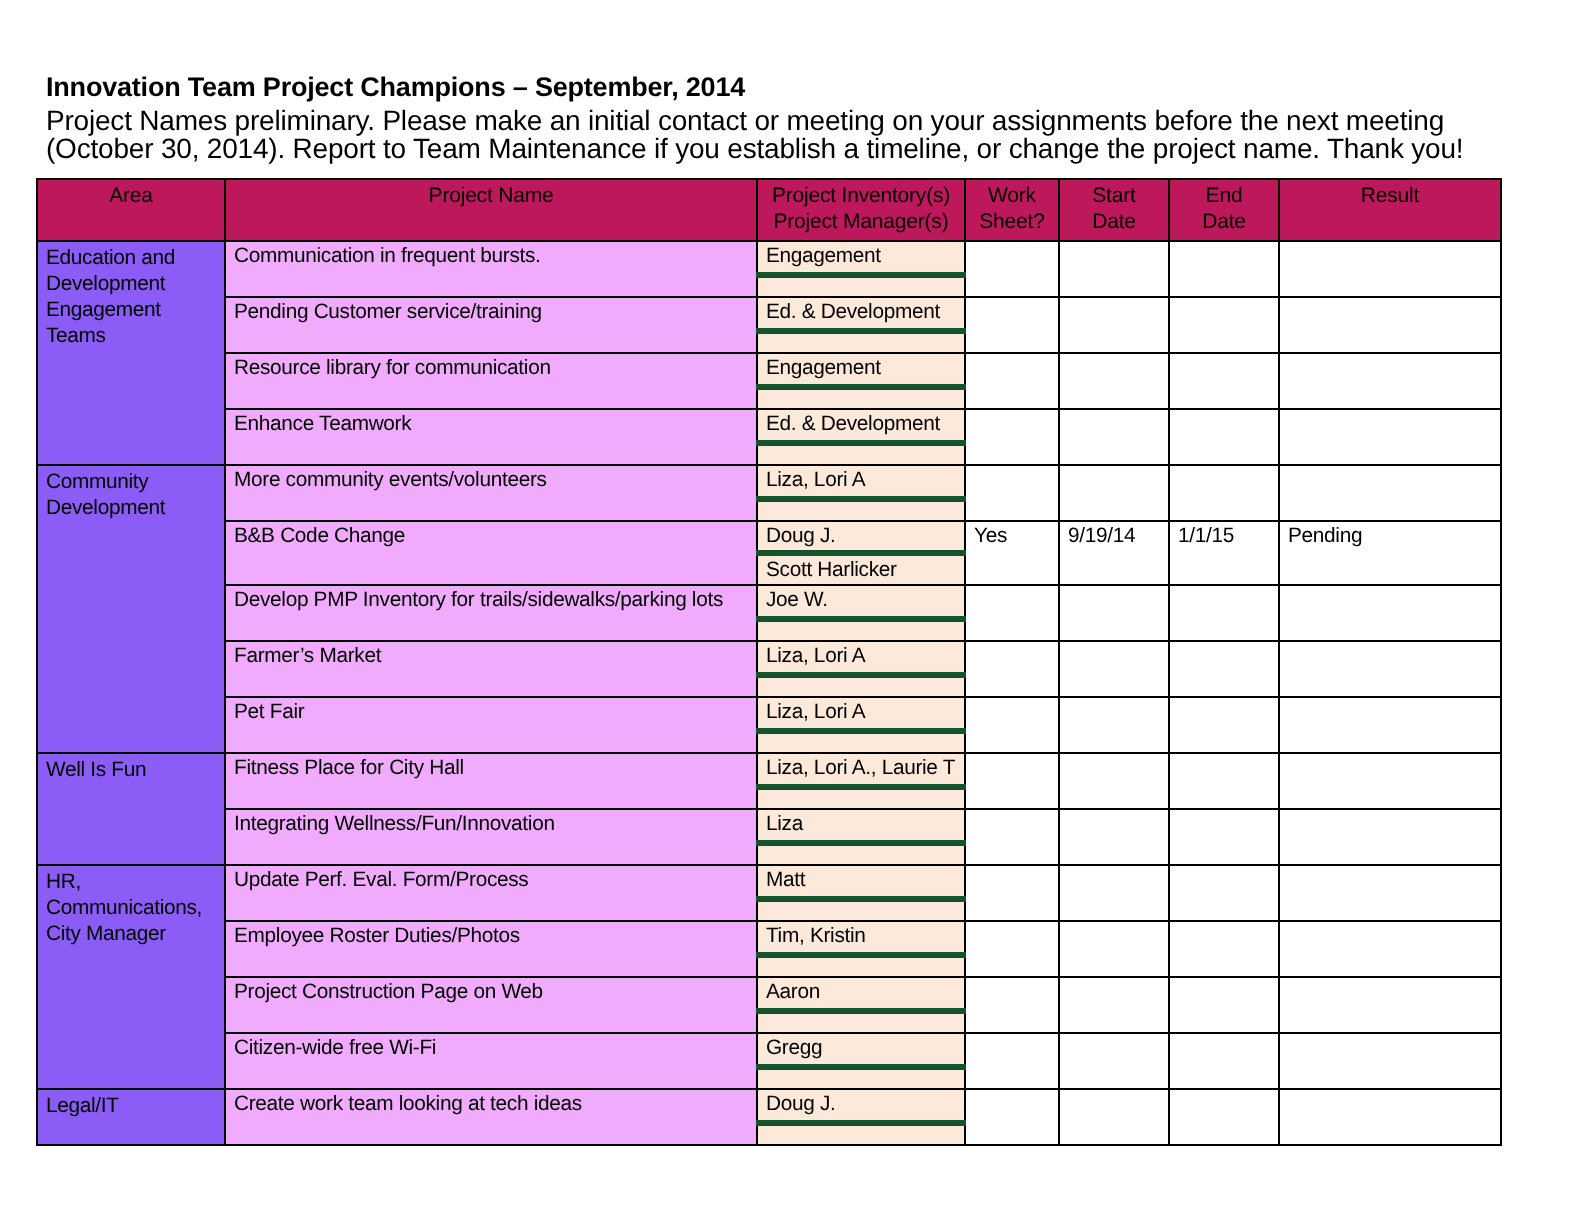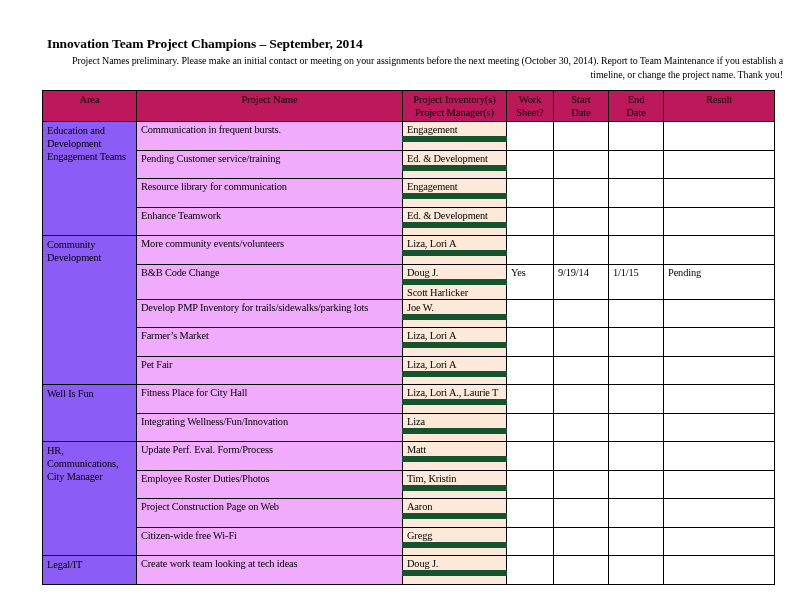--- a/index.html
+++ b/index.html
@@ -1,48 +1,48 @@
 <!DOCTYPE html>
 <html><head>
 <meta charset="utf-8">
 <style>
   html, body { margin: 0; padding: 0; background: #ffffff; }
   body {
     width: 792px; height: 612px; overflow: hidden;
     font-family: "Liberation Sans", sans-serif; color: #000;
     position: relative;
   }
-  .page { padding: 36px 30px 0 42px; font-family: Liberation Serif, serif; }
+  .page { padding: 36px 30px 0 18px; }
   .title {
     font-size: 13.5px; font-weight: bold; margin: 0 0 2px 5px;
     letter-spacing: -0.1px;
   }
   .intro {
-    font-size: 10px; line-height: 14px; margin: 0 0 8px 5px;
-    width: 736px; letter-spacing: -0.1px; text-align: right;
+    font-size: 14px; line-height: 14px; margin: 0 0 8px 5px;
+    width: 736px; letter-spacing: -0.1px;
   }
   table.projects {
     border-collapse: collapse; table-layout: fixed; width: 732px;
   }
   th, td {
     border: 1px solid #000; vertical-align: top; overflow: hidden;
   }
   th {
     background: #be185d; font-weight: normal; font-size: 10.5px;
     line-height: 13px; padding: 2px 1px 1px 1px; text-align: center;
     letter-spacing: -0.1px;
   }
   td {
     font-size: 10.4px; line-height: 13px; padding: 1px 3px 0 4px;
     white-space: nowrap; letter-spacing: -0.15px;
   }
   td.area   { background: #8b5cf6; white-space: normal; padding-top: 2px; }
   td.project{ background: #f0abfc; }
   td.champ  { background: #fde9d9; }
-  td.champ.top    { border-bottom: 6px solid #14532d; }
+  td.champ.top    { border-bottom: 3px solid #14532d; }
   td.champ.bottom { border-top: 1px solid #595959; margin-left: 32px; }
   td.plain  { background: #ffffff; }
   thead tr { height: 31px; }
   tr.main { height: 17px; }
   tr.sub  { height: 11px; }
   tr.main.split { height: 14px; }
   tr.sub.split  { height: 14px; }
 </style>
 </head>
 <body>

